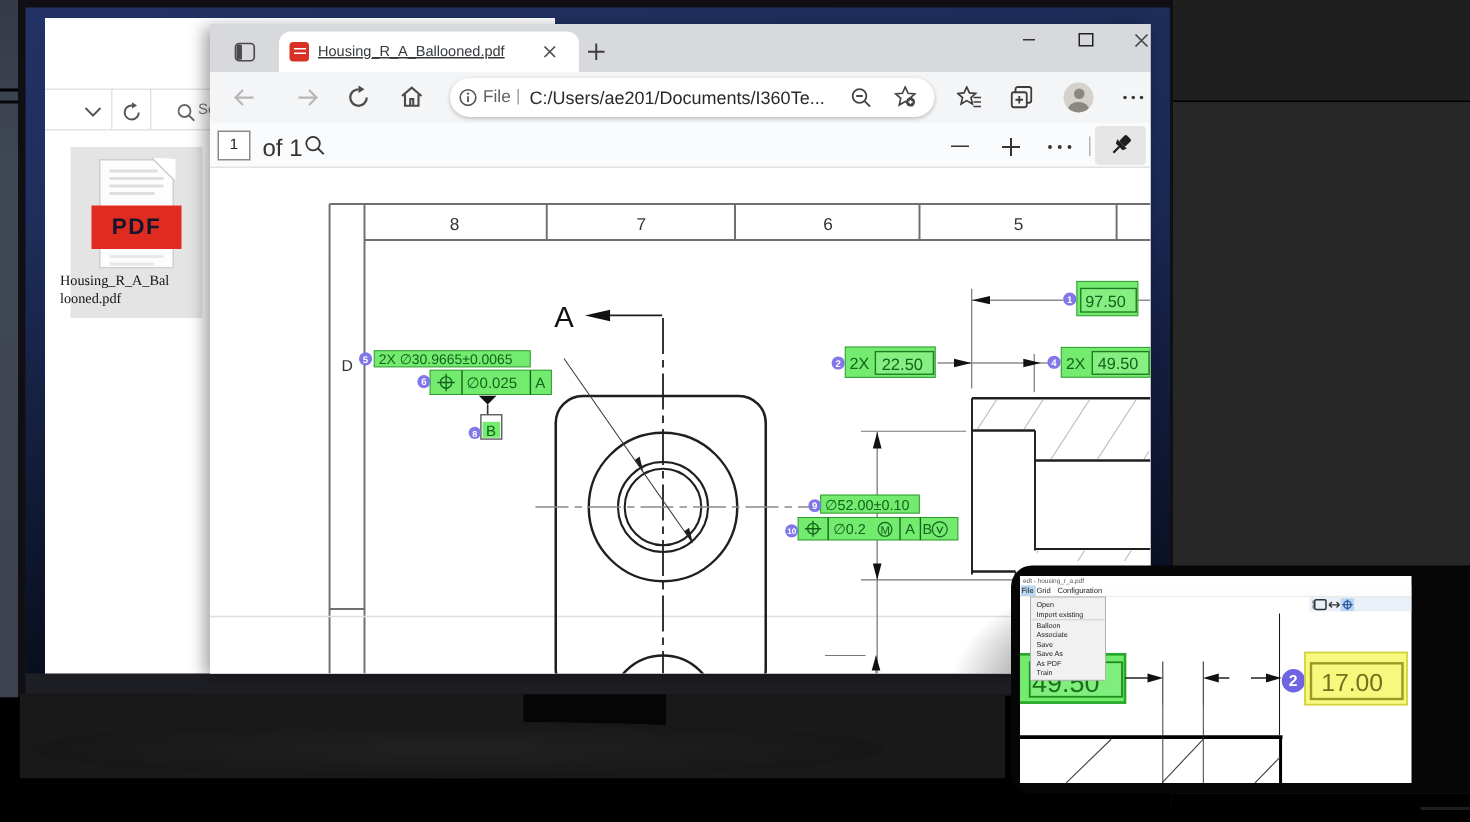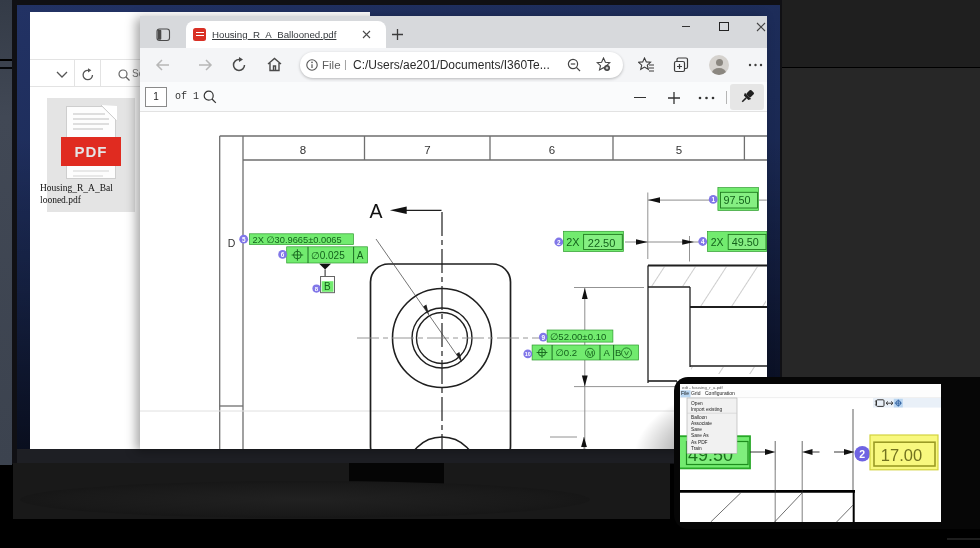--- a/index.html
+++ b/index.html
@@ -62,21 +62,21 @@
     <path d="M0.5,0.5 L15,15 L15,15.5 L0,0.8 Z" fill="#d8d8d8"></path>
     <path d="M0,0 L15.5,15.5" stroke="#cecece" stroke-width="1"></path>
   </svg>
   <div class="abs" style="left:73px;top:113px;width:32px;height:2px;background:#dedede;"></div>
   <div class="abs" style="left:73px;top:118px;width:36px;height:2px;background:#dedede;"></div>
   <div class="abs" style="left:73px;top:123px;width:36px;height:2px;background:#dedede;"></div>
   <div class="abs" style="left:73px;top:128px;width:30px;height:2px;background:#dedede;"></div>
   <div class="abs" style="left:73px;top:170px;width:36px;height:2px;background:#e8e8e8;"></div>
   <div class="abs" style="left:73px;top:174.5px;width:30px;height:2px;background:#e8e8e8;"></div>
 
-  <div class="abs" style="left:61px;top:137px;width:60px;height:29px;background:#e02b20;color:#e5e5e5;
+  <div class="abs" style="left:61px;top:137px;width:60px;height:29px;background:#e02b20;color:#0f172a;
        font-weight:bold;font-size:15px;letter-spacing:1px;text-align:center;line-height:29px;">PDF</div>
   <div class="abs" style="left:40px;top:182px;width:102px;text-align:left;font-size:9.5px;color:#111;line-height:12px;font-family:Liberation Serif, serif;">Housing_R_A_Bal<br>looned.pdf</div>
 
   <div class="abs" id="edge" style="left:140px;top:16px;width:627px;height:433px;background:#fff;box-shadow:-4px 2px 10px rgba(0,0,0,0.35);"></div>
 
   <div class="abs" style="left:140px;top:16px;width:627px;height:32px;background:#d7d9dc;"></div>
 
   <svg class="abs" style="left:156px;top:28px;" width="16" height="15">
     <rect x="1" y="1" width="12.5" height="11.5" rx="2.5" stroke="#4a4a4a" stroke-width="1.1" fill="none"></rect>
     <rect x="1.7" y="1.7" width="3.6" height="10.1" rx="1" fill="#4a4a4a"></rect>
@@ -158,21 +158,21 @@
   </div>
 
   <svg class="abs" style="left:748px;top:62px;" width="16" height="6">
       <circle cx="2" cy="3" r="1.2" fill="#3c3c3c"></circle>
       <circle cx="7.5" cy="3" r="1.2" fill="#3c3c3c"></circle>
       <circle cx="13" cy="3" r="1.2" fill="#3c3c3c"></circle>
     </svg>
 
   <div class="abs" style="left:140px;top:82px;width:627px;height:30px;background:#fafbfc;border-bottom:1px solid #e2e2e2;box-sizing:border-box;"></div>
   <div class="abs" style="left:145px;top:87px;width:22px;height:20px;border:1px solid #8a8a8a;box-sizing:border-box;background:#fff;text-align:center;font-size:10px;color:#222;line-height:18px;">1</div>
-  <div class="abs" style="left:175px;top:91px;font-size:10px;color:#333;font-family:Liberation Mono, monospace;">of 1</div>
+  <div class="abs" style="left:175px;top:91px;font-size:16px;color:#333;">of 1</div>
   <svg class="abs" style="left:203px;top:90px;" width="14" height="14">
     <circle cx="5.7" cy="5.7" r="4.5" stroke="#333" stroke-width="1.2" fill="none"></circle>
     <line x1="9" y1="9" x2="12.8" y2="12.8" stroke="#333" stroke-width="1.2"></line>
   </svg>
   <div class="abs" style="left:633.5px;top:96.6px;width:12px;height:1.5px;background:#333;"></div>
   <svg class="abs" style="left:667px;top:91px;" width="14" height="14">
     <path d="M7,1 V13 M1,7 H13" stroke="#333" stroke-width="1.3"></path>
   </svg>
   <svg class="abs" style="left:698px;top:94.5px;" width="18" height="6">
       <circle cx="2" cy="3" r="1.3" fill="#333"></circle>

